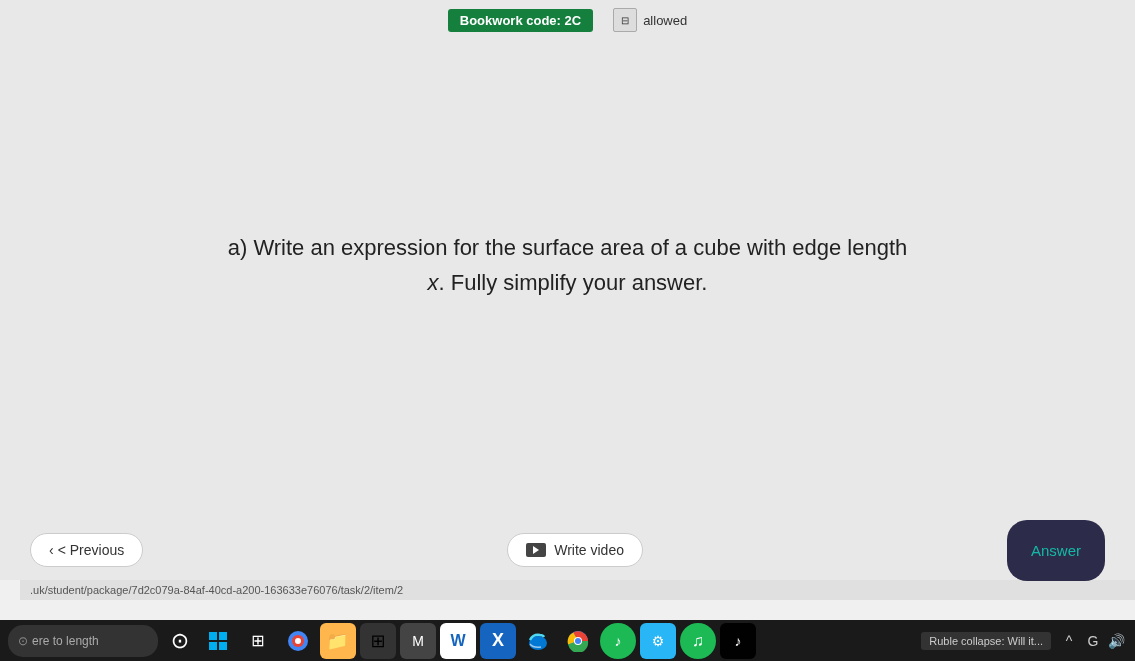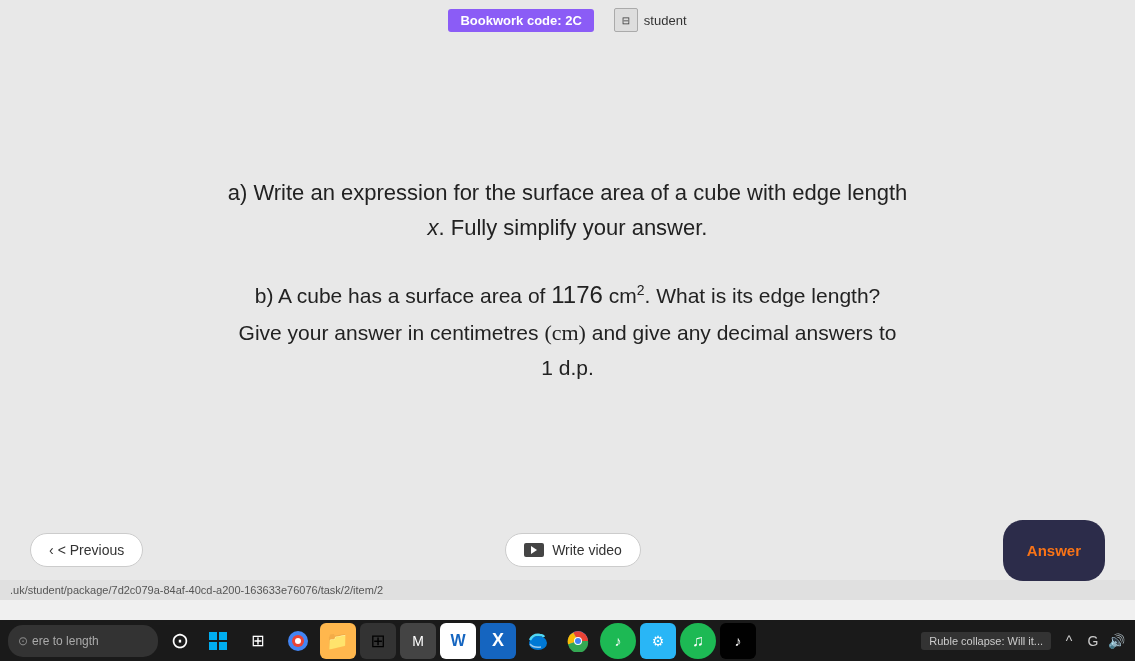--- a/index.html
+++ b/index.html
@@ -30,21 +30,21 @@
       display: flex;
       justify-content: center;
       align-items: center;
       padding: 8px 20px;
       background: #e8e8e8;
       gap: 20px;
       height: 40px;
     }
 
     .bookwork-code {
-      background: #8b5cf6;
+      background: #15803d;
       color: white;
       padding: 4px 12px;
       font-size: 13px;
       font-weight: bold;
       border-radius: 3px;
     }
 
     .calculator-allowed {
       display: flex;
       align-items: center;
@@ -155,37 +155,38 @@
       content: '';
       width: 0;
       height: 0;
       border-left: 6px solid white;
       border-top: 4px solid transparent;
       border-bottom: 4px solid transparent;
     }
 
     .answer-button {
       background: #2c2c4a;
-      color: #f97316;
+      color: #14b8a6;
       border: none;
       border-radius: 20px;
       padding: 22px 24px;
       font-size: 15px;
       cursor: pointer;
-      font-weight: 700;
+      font-weight: 400;
     }
 
     .url-bar {
       height: 20px;
       background: #e0e0e0;
       display: flex;
       align-items: center;
       padding: 0 10px;
       font-size: 11px;
       color: #555;
+      margin-left: 20px;
     }
 
     .taskbar {
       width: 100%;
       height: 41px;
       background: #1a1a1a;
       display: flex;
       align-items: center;
       padding: 0 8px;
       gap: 6px;
@@ -283,39 +284,32 @@
 <body>
 
 <div class="main-content">
 
   <div class="top-bar">
     <div class="bookwork-code">
       <span>Bookwork code: 2C</span>
     </div>
     <div class="calculator-allowed">
       <div class="calc-icon">⊟</div>
-      <span>student</span>
+      <span>allowed</span>
     </div>
   </div>
 
   <div class="question-area">
 
     <div class="question-text">
       <span>a) Write an expression for the surface area of a cube with edge length</span>
       <br>
       <span><em>x</em>. Fully simplify your answer.</span>
     </div>
 
-    <div class="question-text-b">
-      <span>b) A cube has a surface area of <span class="large-num">1176</span> cm<sup>2</sup>. What is its edge length?</span>
-      <br>
-      <span>Give your answer in centimetres <span class="cm-display">(cm)</span> and give any decimal answers to</span>
-      <br>
-      <span>1 d.p.</span>
-    </div>
 
   </div>
 
   <div class="bottom-bar">
     <button class="prev-button">
       <span>‹</span>
       <span>&lt; Previous</span>
     </button>
 
     <button class="watch-video-button">

